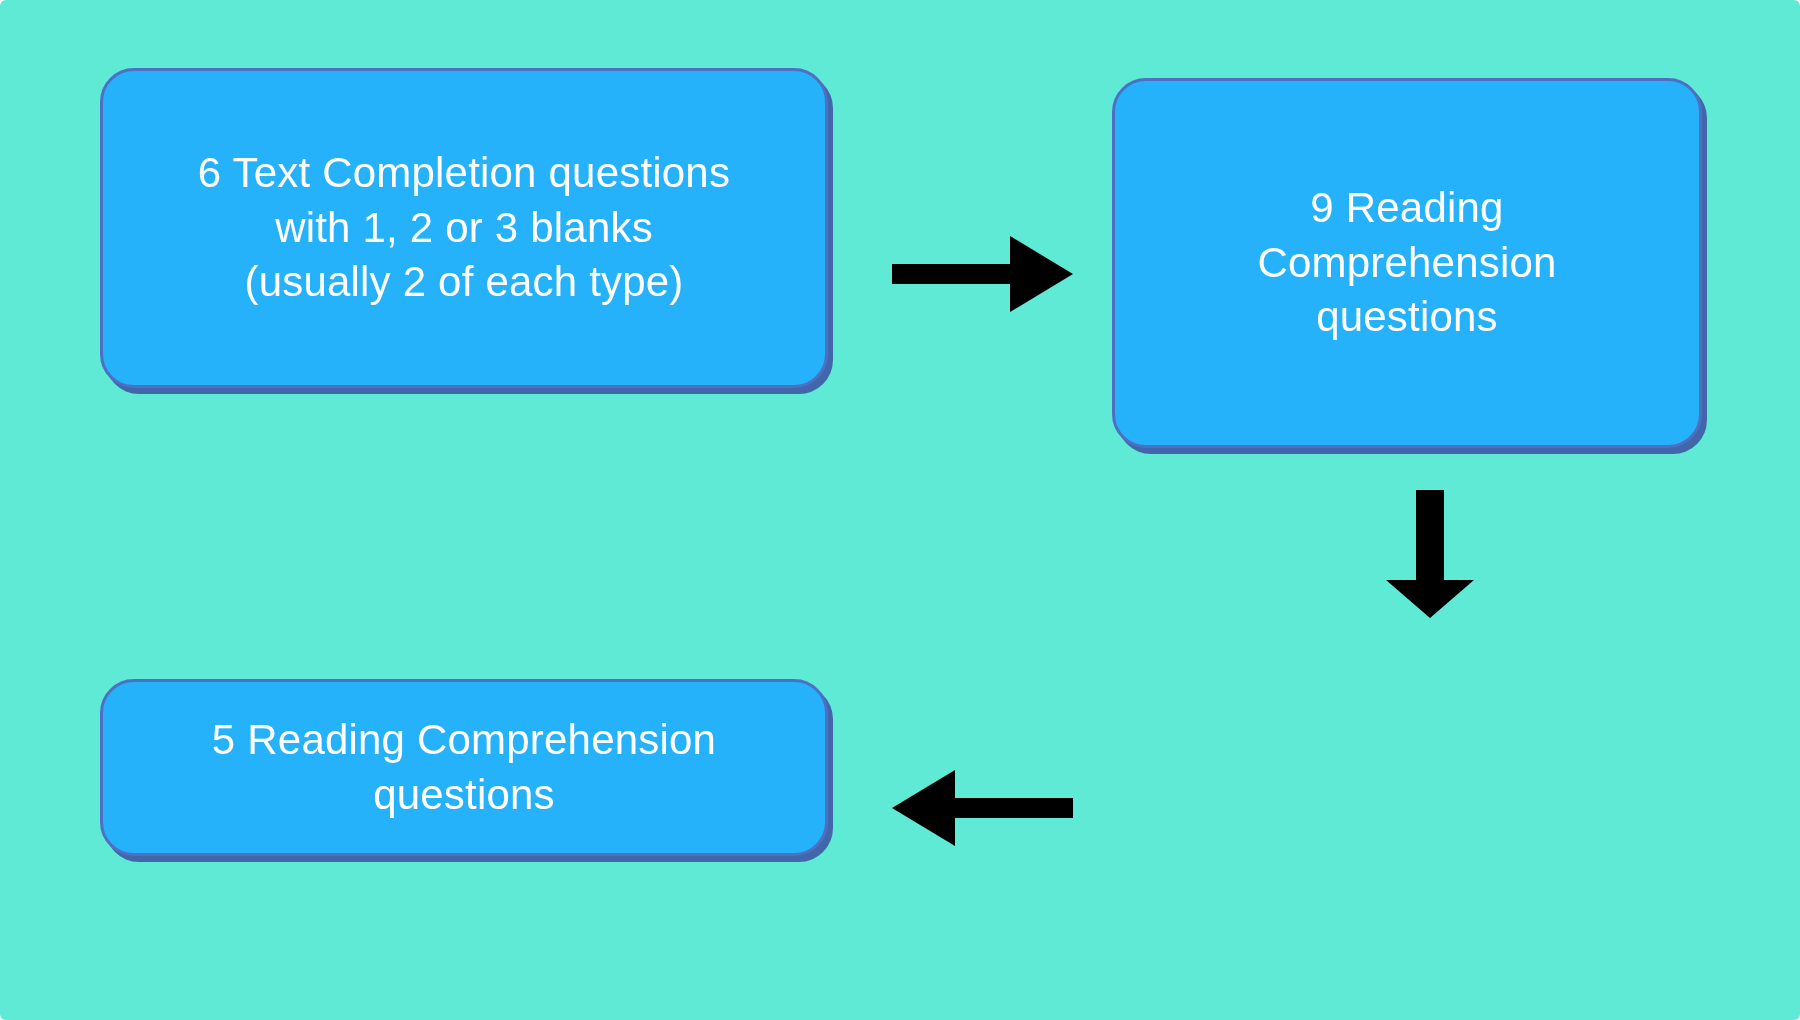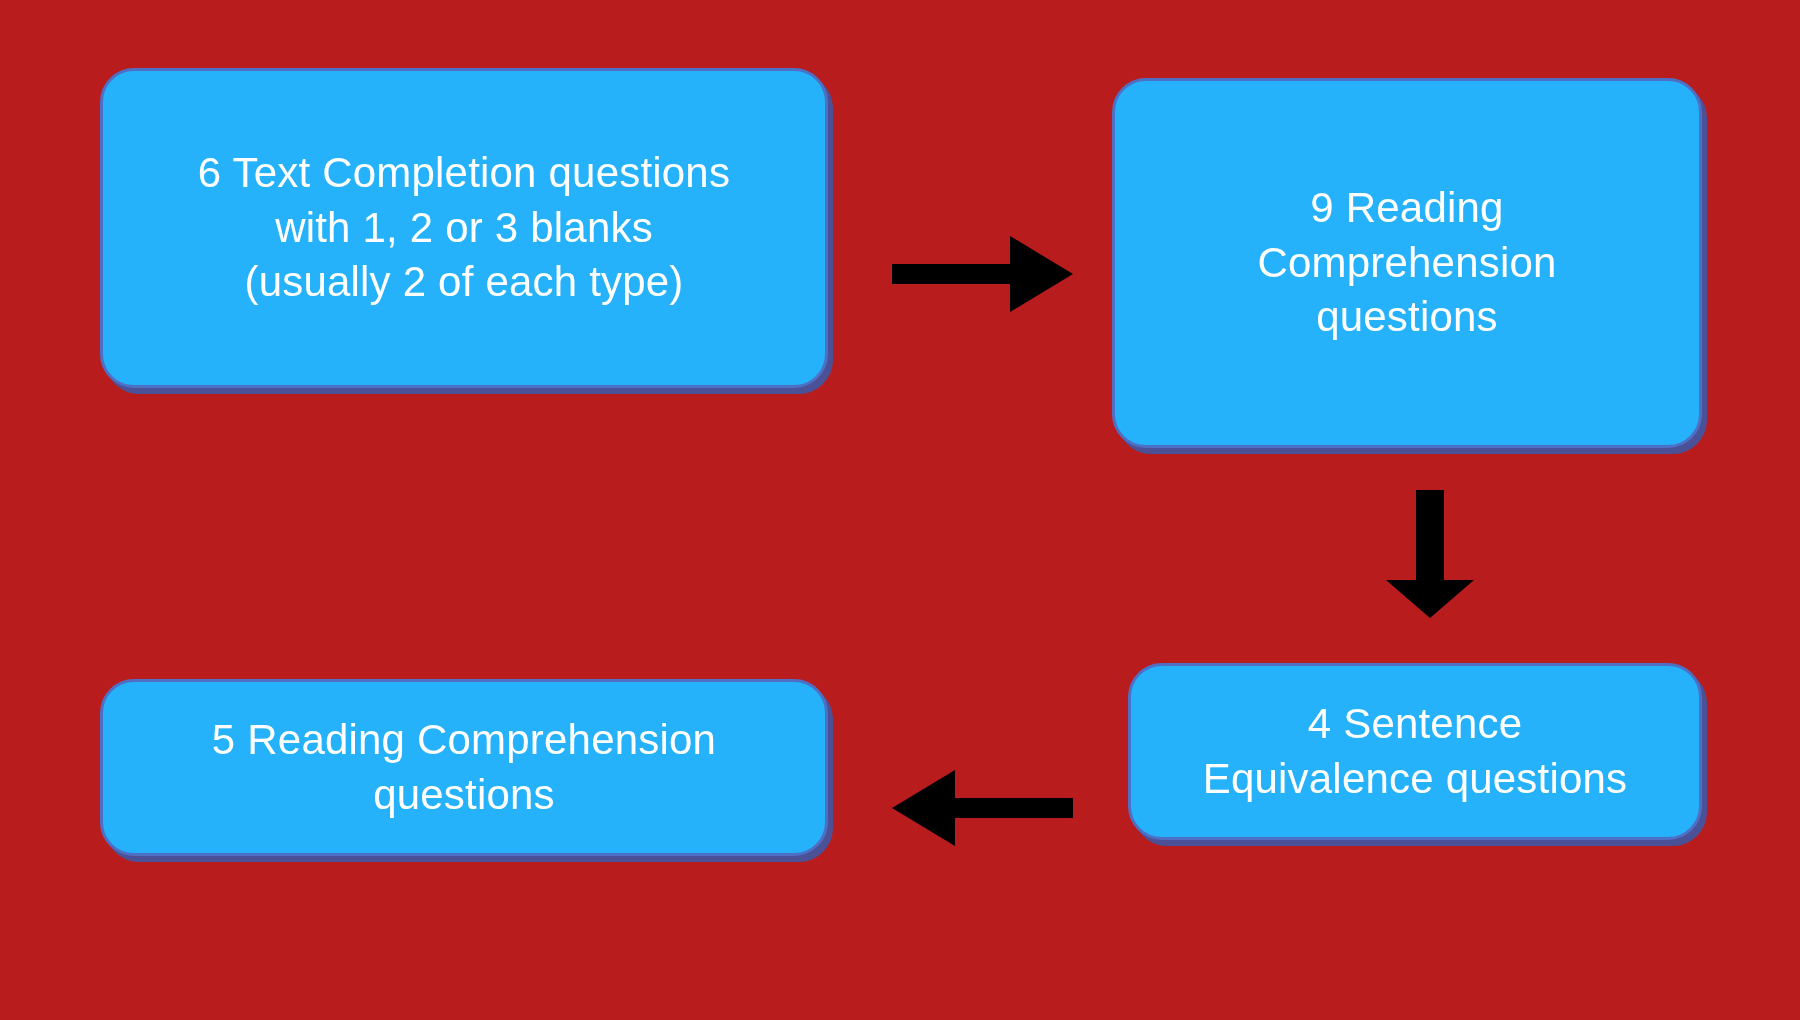--- a/index.html
+++ b/index.html
@@ -10,21 +10,22 @@
   body {
     width: 1800px;
     height: 1020px;
     font-family: "Liberation Sans", sans-serif;
     overflow: hidden;
   }
   #canvas {
     position: relative;
     width: 1800px;
     height: 1020px;
-    background: #b91c1c;
+    background: #5eead4;
+    border-radius: 6px;
   }
 
   
   .node {
     position: absolute;
     box-sizing: border-box;
     background: #25b2fb;
     border: 3px solid #4f6fc4;
     border-radius: 34px;
     box-shadow: 5px 6px 0 0 rgba(62,88,165,0.90);
@@ -71,24 +72,20 @@
 with 1, 2 or 3 blanks
 (usually 2 of each type)</span>
   </div>
 
   <div class="node" id="node-reading-1">
     <span class="label">9 Reading
 Comprehension
 questions</span>
   </div>
 
-  <div class="node" id="node-sentence-eq">
-    <span class="label">4 Sentence
-Equivalence questions</span>
-  </div>
 
   <div class="node" id="node-reading-2">
     <span class="label">5 Reading Comprehension
 questions</span>
   </div>
 
   <div class="arrow" id="arrow-right">
     <svg width="185" height="92" viewBox="0 0 185 92" xmlns="http://www.w3.org/2000/svg">
       <path d="M2,36 L120,36 L120,8 L183,46 L120,84 L120,56 L2,56 Z" fill="#000000"></path>
     </svg>

